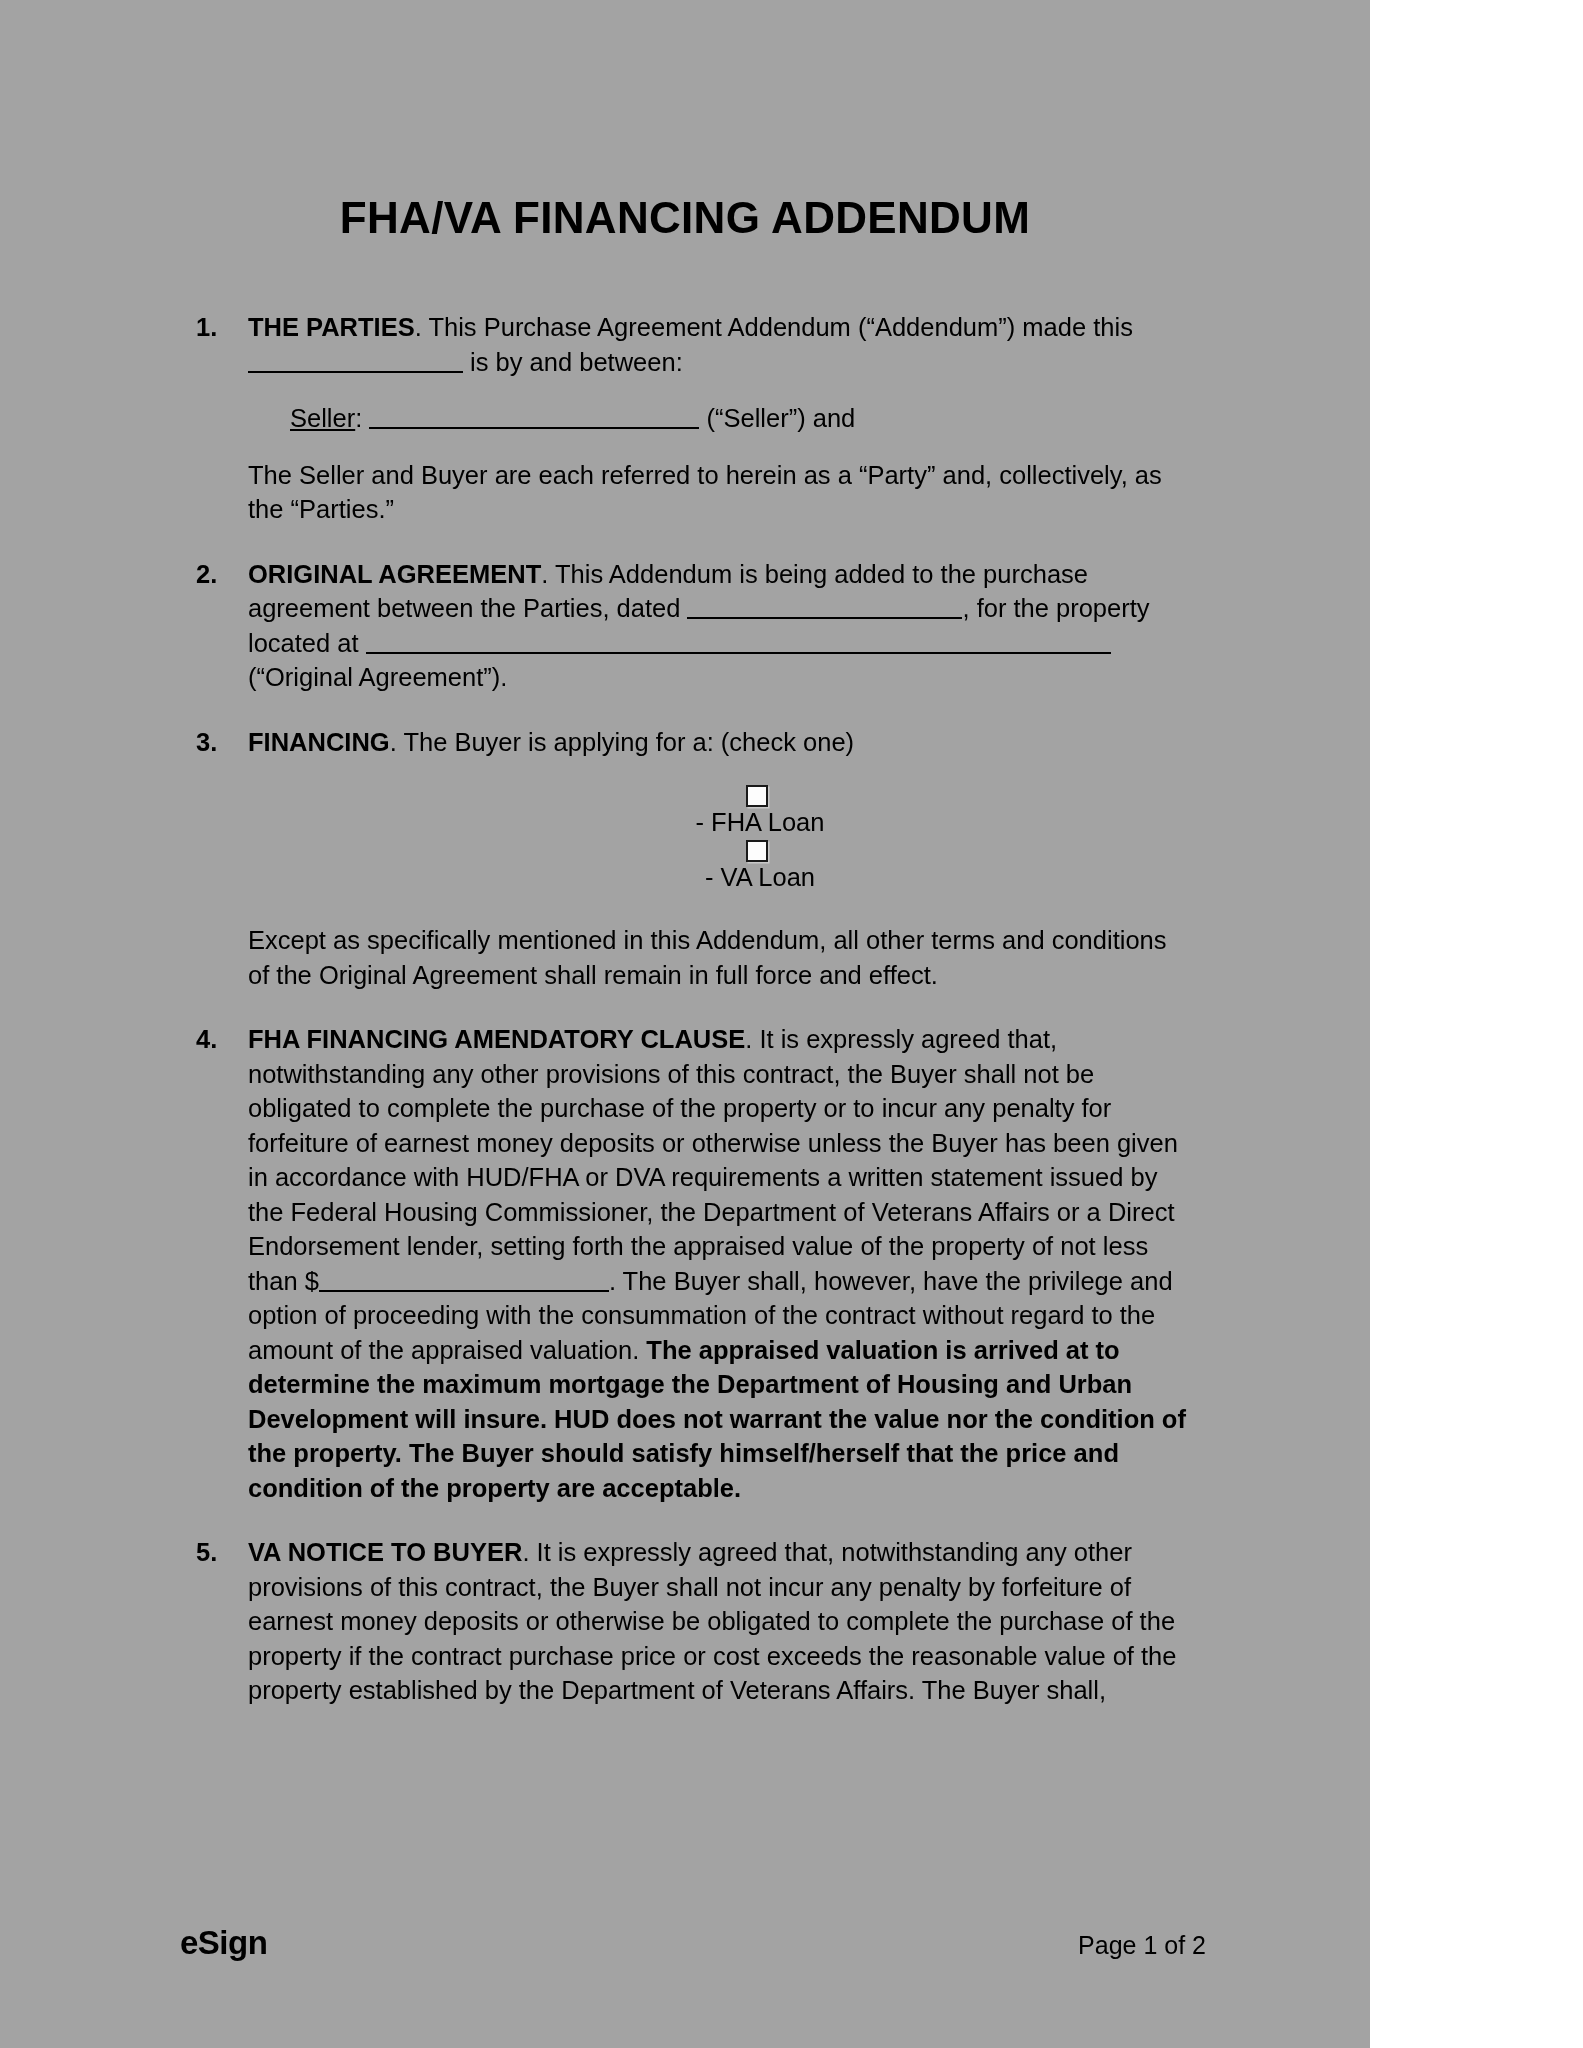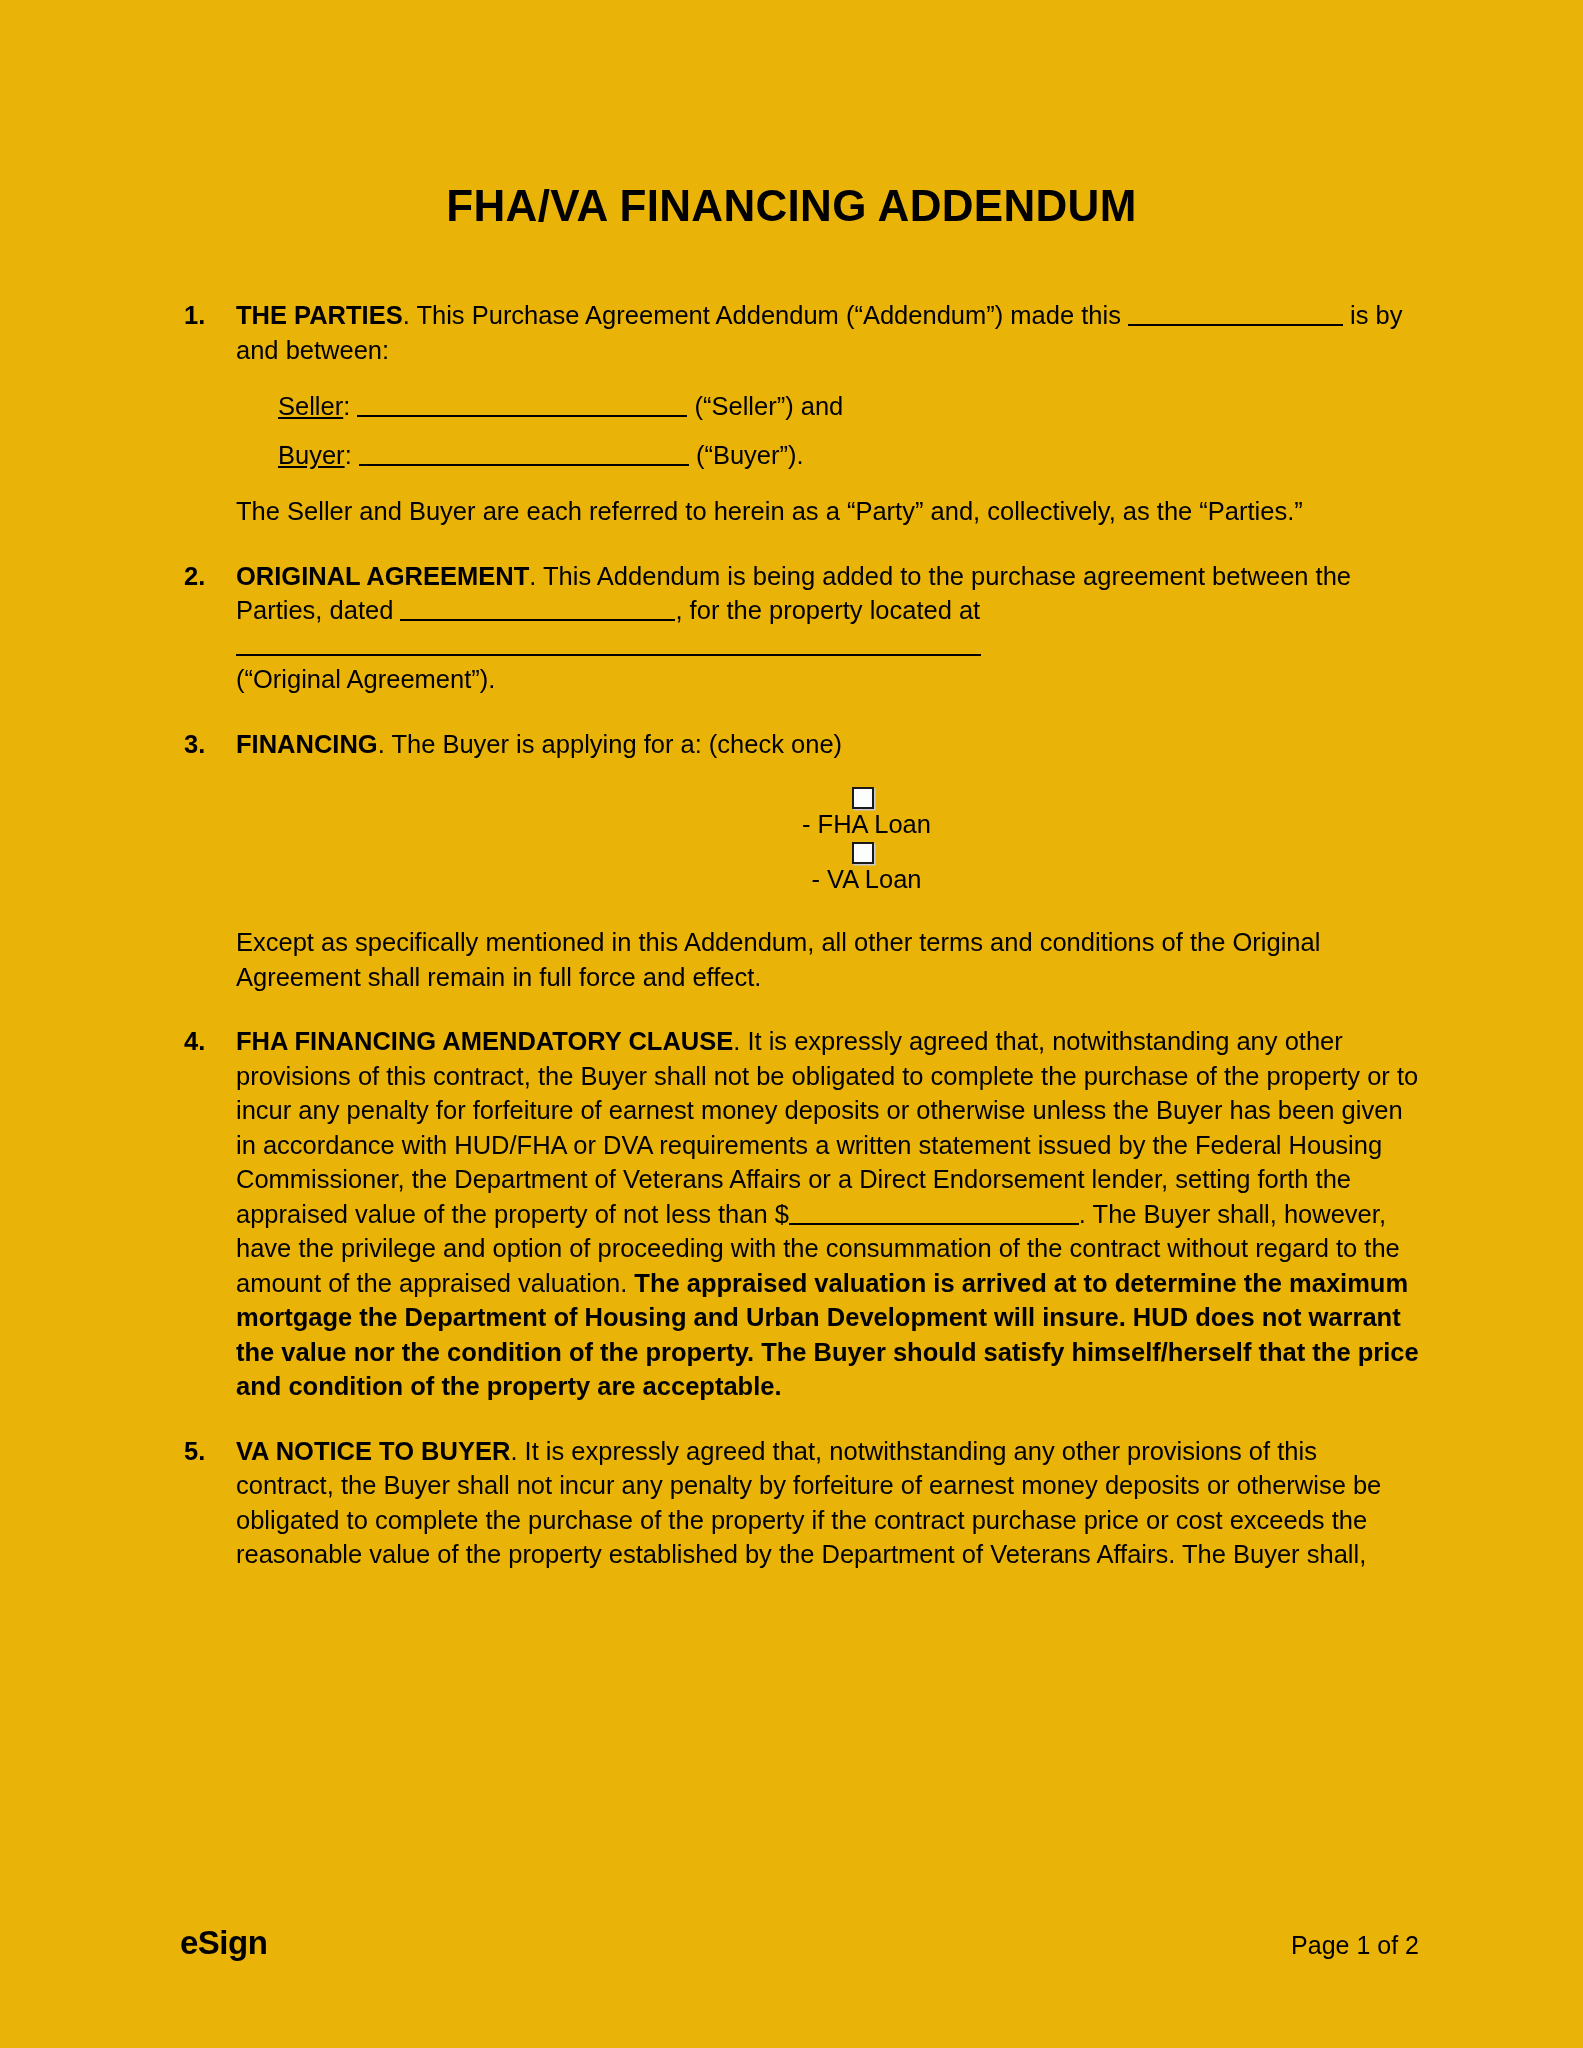--- a/index.html
+++ b/index.html
@@ -10,25 +10,25 @@
   }
   body {
     width: 1583px;
     height: 2048px;
     font-family: "Liberation Sans", sans-serif;
     color: #000000;
     position: relative;
     overflow: hidden;
   }
   .page {
-    width: 1583px;
+    width: 1370px;
     height: 2048px;
-    padding: 4px;
+    padding: 16px;
     position: relative;
-    background: #eab308;
+    background: #a3a3a3;
   }
 
   
   .doc-title {
     text-align: center;
     font-size: 44px;
     font-weight: bold;
     letter-spacing: 0.3px;
     margin: 0;
     padding-top: 178px;
@@ -150,25 +150,20 @@
       <div class="clause-body">
         <span class="clause-title">THE PARTIES</span><span>. This Purchase Agreement Addendum (“Addendum”) made this</span>
         <span class="blank blank-date1"></span>
         <span>is by and between:</span>
 
         <div class="indent-block">
           <div class="party-line">
             <span class="u">Seller</span><span>:</span>
             <span class="blank blank-party"></span>
             <span>(“Seller”) and</span>
-          </div>
-          <div class="party-line">
-            <span class="u">Buyer</span><span>:</span>
-            <span class="blank blank-party"></span>
-            <span>(“Buyer”).</span>
           </div>
         </div>
 
         <div class="para">The Seller and Buyer are each referred to herein as a “Party” and, collectively, as the “Parties.”</div>
       </div>
     </div>
 
     <div class="clause">
       <span class="clause-num">2.</span>
       <div class="clause-body">

